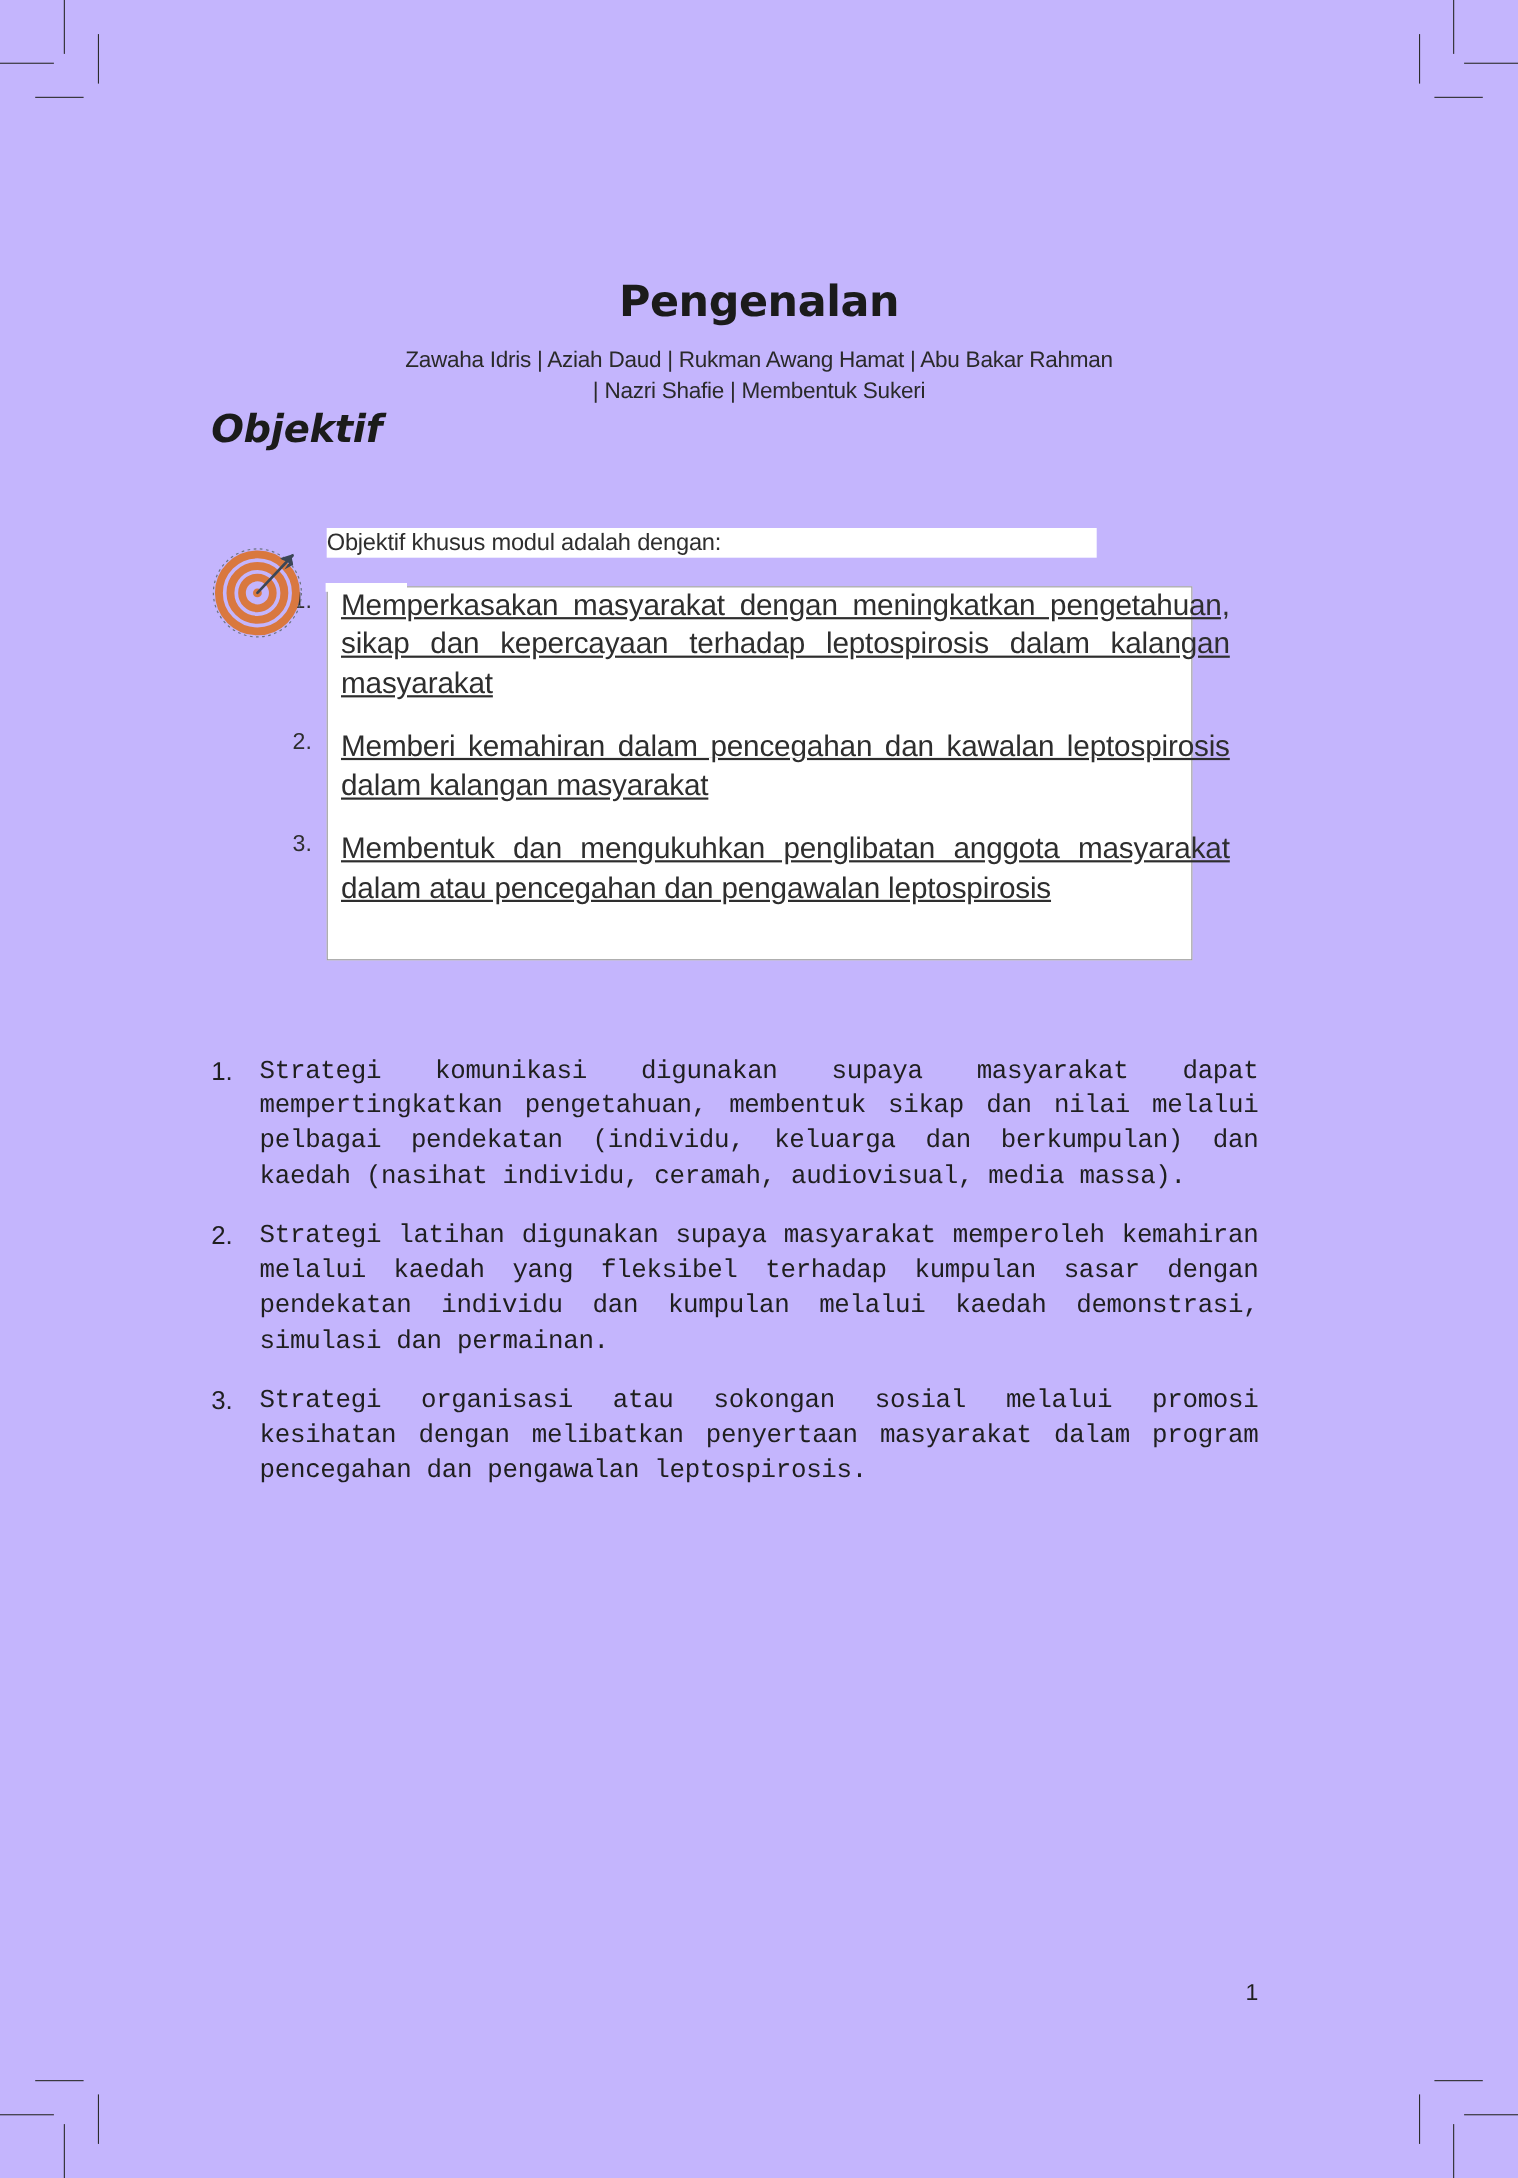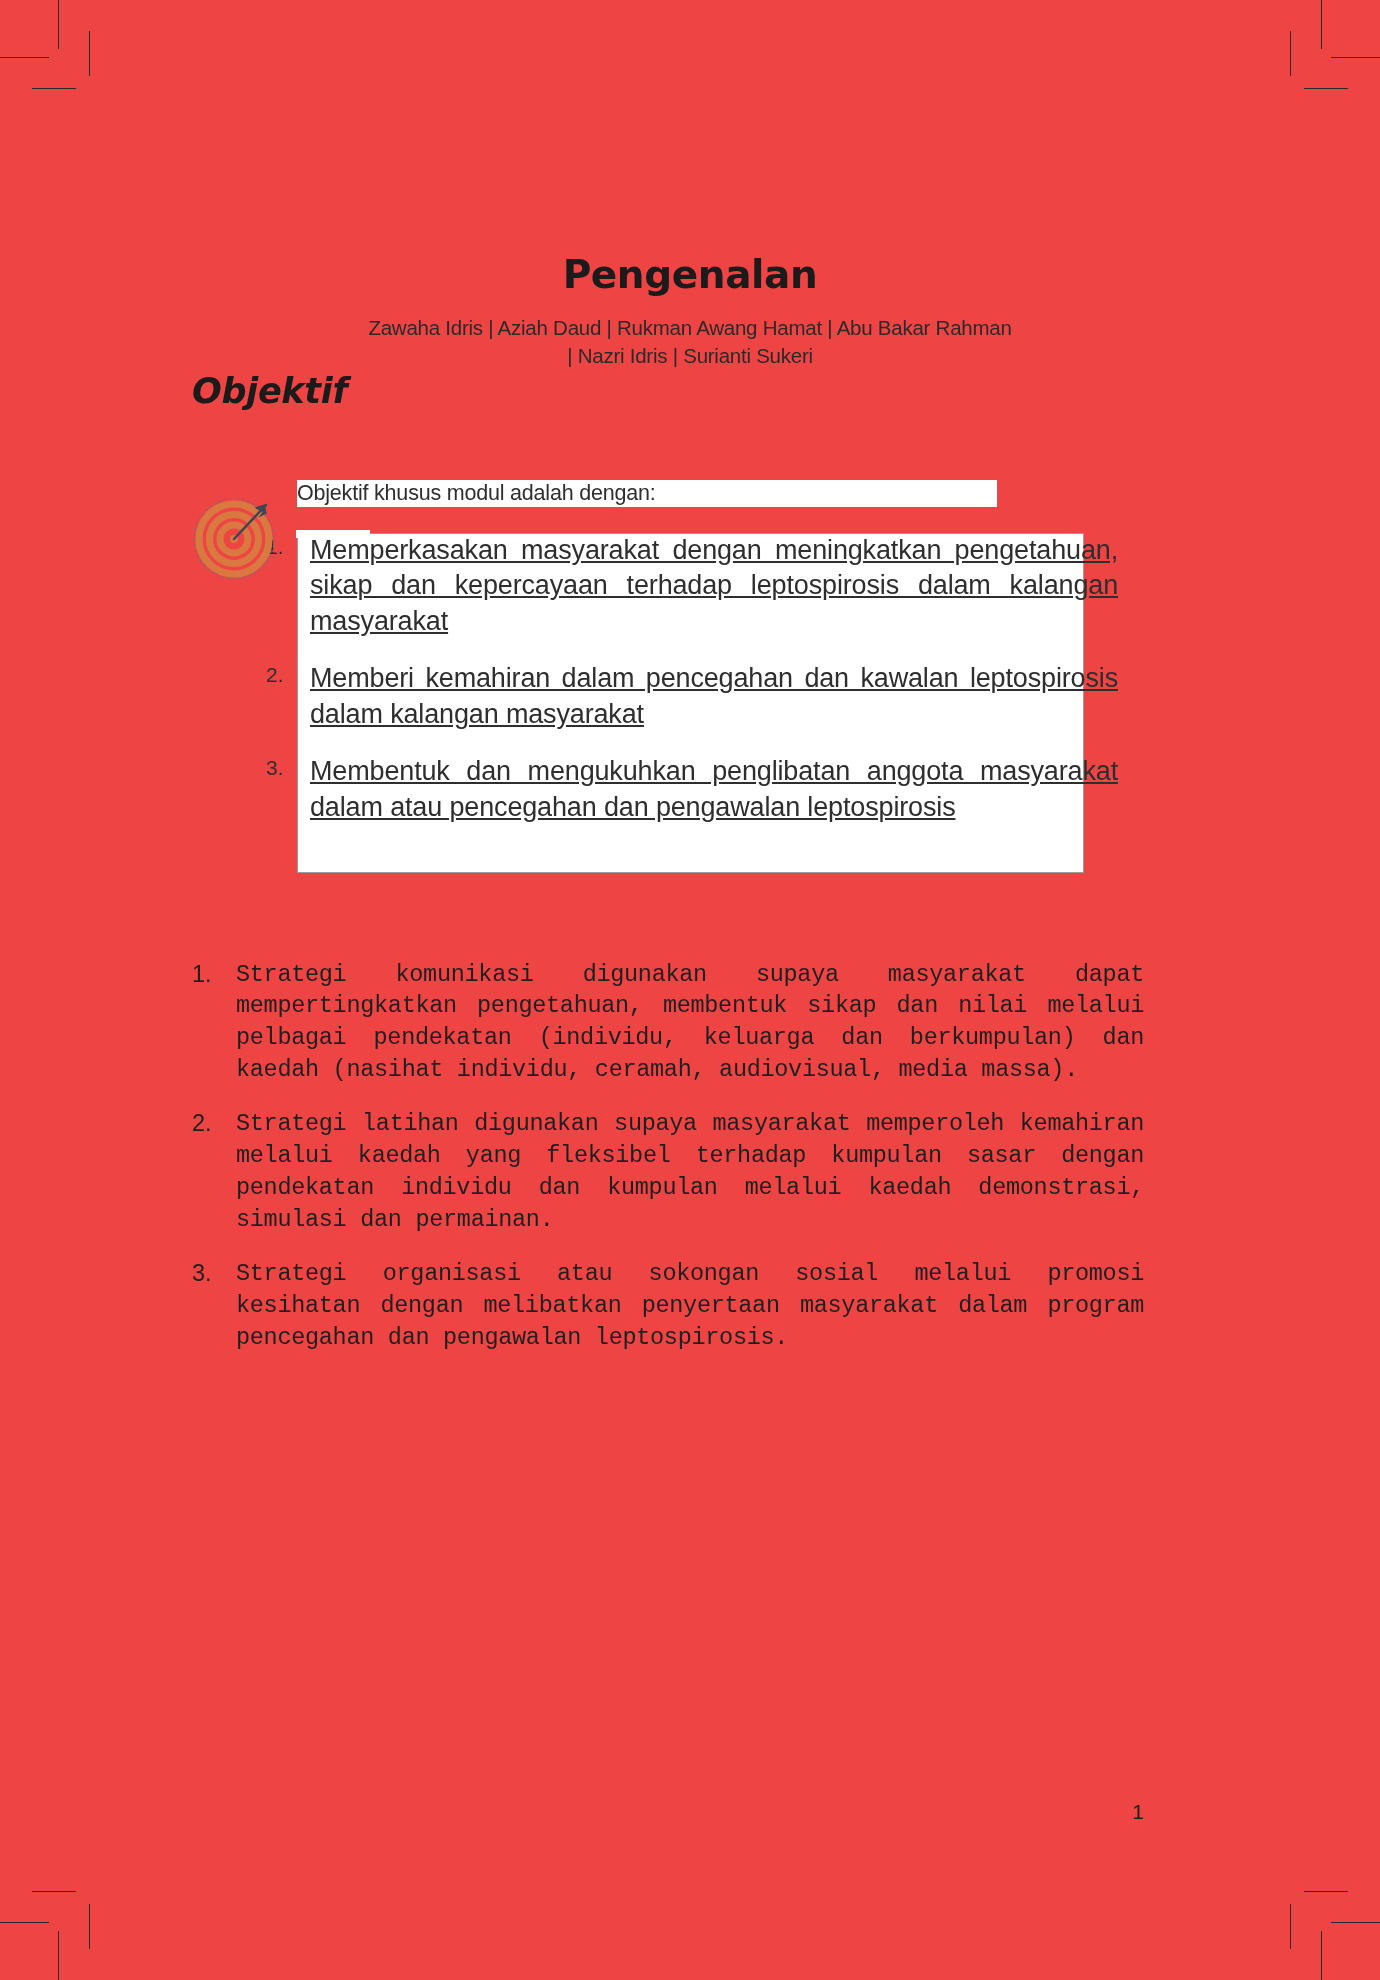--- a/index.html
+++ b/index.html
@@ -14,21 +14,21 @@
     font-family: "DejaVu Sans", sans-serif;
     position: relative;
     overflow: hidden;
     color: #231f20;
   }
 
   
   .page {
     position: absolute;
     inset: 0;
-    background: #ef4444;
+    background: #c4b5fd;
   }
 
   
   .crop { position: absolute; background: #2b2b2b; }
   .crop.v { width: 1px; }
   .crop.h { height: 1px; }
 
   
   .content {
     position: absolute;
@@ -222,21 +222,21 @@
   <div class="crop h" style="left:1331px; top:1922px; width:49px;"></div>
   <div class="crop v" style="left:1290px; top:1904px; height:45px;"></div>
   <div class="crop h" style="left:1304px; top:1891px; width:44px;"></div>
 
   <div class="content">
 
     <h1 class="doc-title">Pengenalan</h1>
 
     <div class="authors">
       <div>Zawaha Idris  |  Aziah Daud  |  Rukman Awang Hamat |  Abu Bakar Rahman</div>
-      <div>| Nazri Idris   | Surianti Sukeri</div>
+      <div>| Nazri Shafie   | Membentuk Sukeri</div>
     </div>
 
     <h2 class="section-heading">Objektif</h2>
 
     <div class="objective-block">
 
       <div class="target-icon">
         <svg viewBox="0 0 84 84" width="84" height="84" aria-hidden="true">
           <circle cx="42" cy="42" r="40" fill="none" stroke="#6b7280" stroke-width="1.1" stroke-dasharray="2.4 3.2"></circle>
           <circle cx="42" cy="42" r="35" fill="none" stroke="#d9783f" stroke-width="7.2"></circle>

